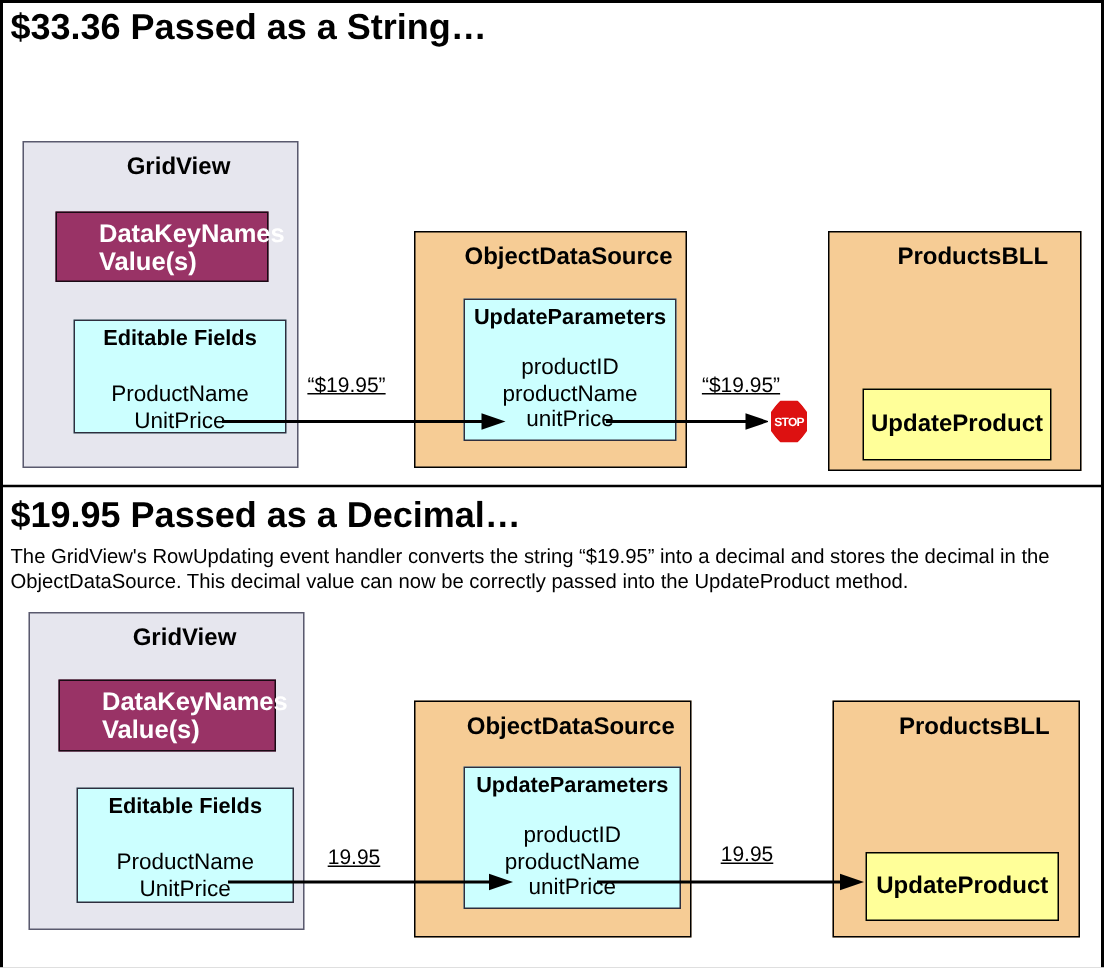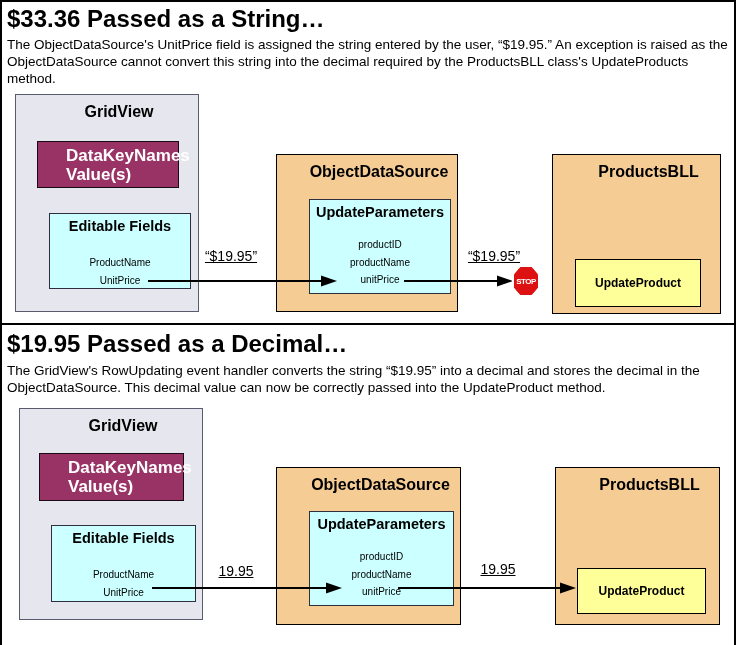--- a/index.html
+++ b/index.html
@@ -15,42 +15,41 @@
   .panel-2 .panel-desc{top:37px;}
 
   .box{position:absolute;box-sizing:border-box;}
   .gridview{background:var(--gridview-bg);border:1px solid #5a5a6e;}
   .source{background:var(--source-bg);border:1px solid #000;}
   .box-title{text-align:center;font-weight:bold;font-size:16px;padding-top:8px;color:#000;padding-left:24px;}
   .dkn{position:absolute;box-sizing:border-box;background:var(--datakeynames-bg);border:1px solid #1a0a14;
        color:#fff;font-weight:bold;font-size:17px;line-height:19px;text-align:left;padding-top:4px;padding-left:28px;}
   .fields-box{position:absolute;box-sizing:border-box;background:var(--fields-bg);border:1px solid #2e2e3e;text-align:center;margin-left:12px;}
   .sub-title{font-weight:bold;font-size:14.5px;padding-top:4px;color:#000;}
-  .field-list{margin-top:20px;font-size:10px;line-height:17.5px;color:#000;}
+  .field-list{margin-top:20px;font-size:15px;line-height:17.5px;color:#000;}
   .up-box .field-list{margin-top:16px;}
   .method-box{position:absolute;box-sizing:border-box;background:var(--method-bg);border:1px solid #000;
-       display:flex;align-items:center;justify-content:center;font-weight:bold;font-size:12px;color:#000;}
+       display:flex;align-items:center;justify-content:center;font-weight:bold;font-size:16px;color:#000;}
   .arrows{position:absolute;left:0;top:0;pointer-events:none;}
   .arrow-label{position:absolute;width:70px;text-align:center;font-size:14px;color:#000;white-space:nowrap;text-decoration:underline;}
   .stop-sign{position:absolute;width:28px;height:28px;background:#fff;
        clip-path:polygon(30% 0,70% 0,100% 30%,100% 70%,70% 100%,30% 100%,0 70%,0 30%);
        display:flex;align-items:center;justify-content:center;}
   .stop-inner{width:24px;height:32px;background:var(--stop-bg);
        clip-path:polygon(30% 0,70% 0,100% 30%,100% 70%,70% 100%,30% 100%,0 70%,0 30%);
        display:flex;align-items:center;justify-content:center;
        color:#fff;font-weight:bold;font-size:8px;letter-spacing:-0.5px;}
 </style>
 </head>
 <body>
 
 <div class="page">
 
   <section class="panel panel-1">
     <div class="panel-title">$33.36 Passed as a String…</div>
-    <p class="panel-desc">The ObjectDataSource's UnitPrice field is assigned the string entered by the user, “$19.95.” An exception is raised as the ObjectDataSource cannot convert this string into the decimal required by the ProductsBLL class's UpdateProducts method.</p>
 
     <div class="box gridview" style="left:13px;top:92px;width:184px;height:218px">
       <div class="box-title">GridView</div>
       <div class="dkn" style="left:21px;top:46px;width:142px;height:47px">
         <div>DataKeyNames</div>
         <div>Value(s)</div>
       </div>
       <div class="fields-box" style="left:21px;top:118px;width:142px;height:76px">
         <div class="sub-title">Editable Fields</div>
         <div class="field-list">

